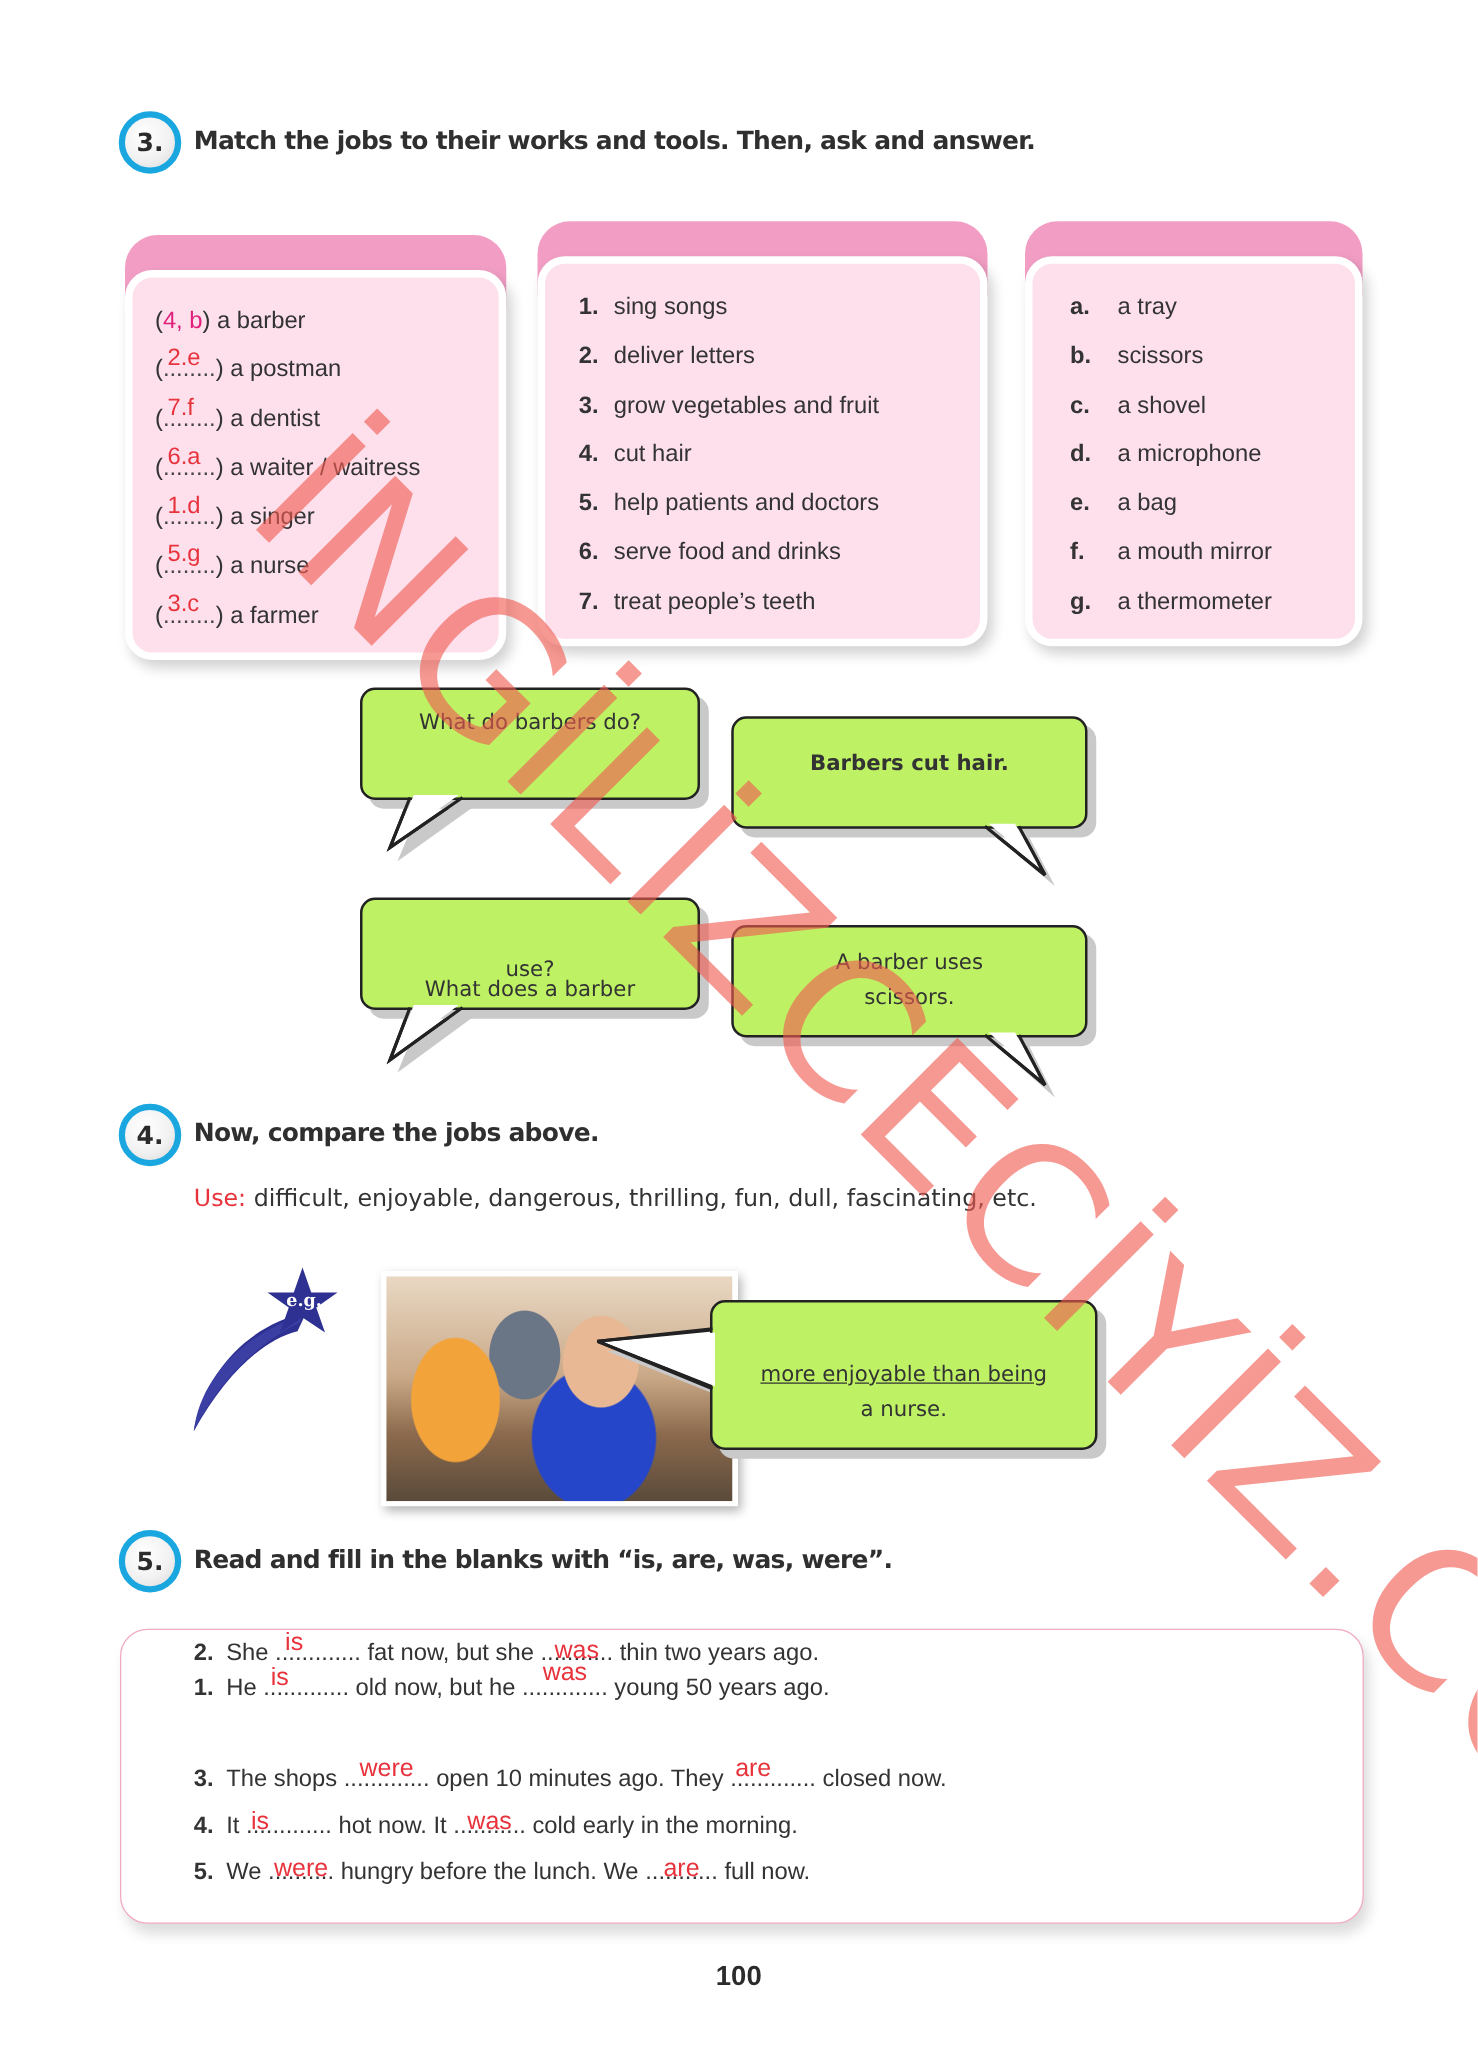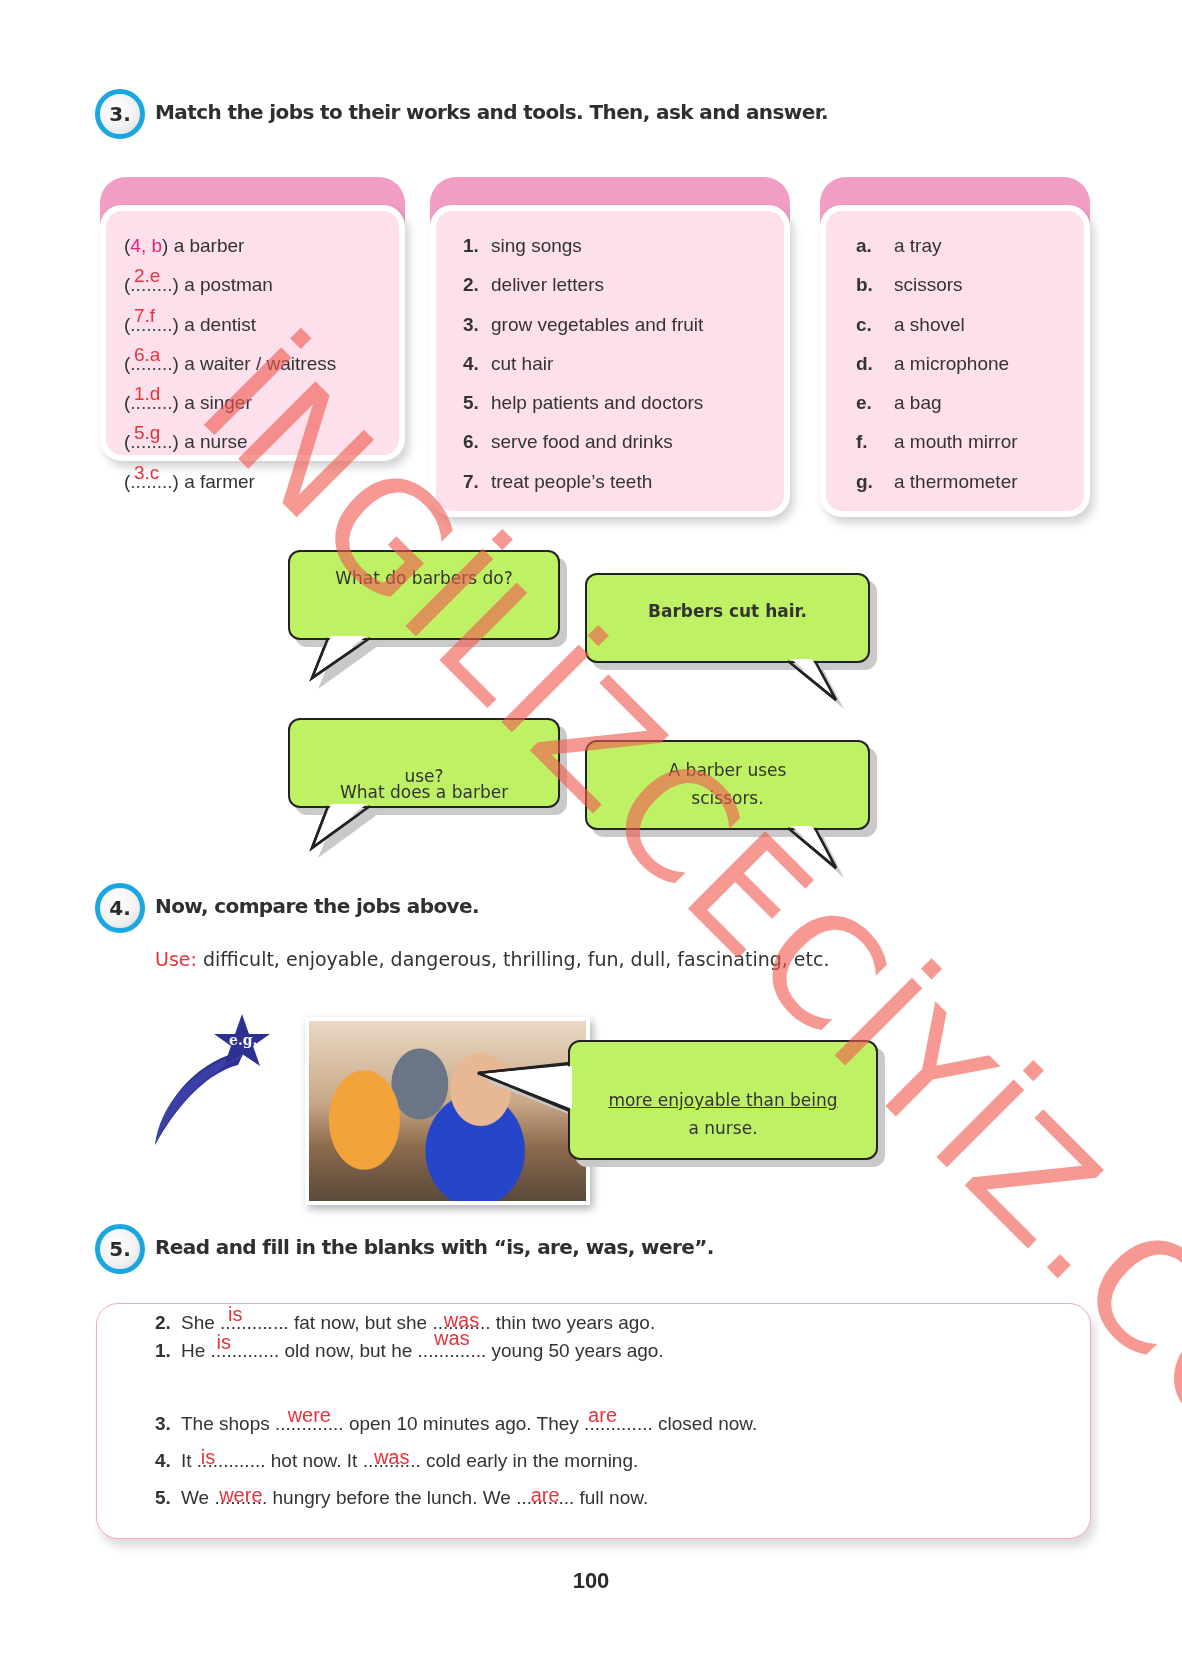--- a/index.html
+++ b/index.html
@@ -86,21 +86,21 @@
   .watermark span { color: rgba(240, 90, 80, 0.62); font-weight: normal; }
 </style>
 </head>
 <body>
 
 <div class="sec-num" style="left:95px;top:89px;">
   <span>3.</span>
 </div>
 <div class="sec-title" style="left:155px;top:100px;">Match the jobs to their works and tools. Then, ask and answer.</div>
 
-<div class="mbox" style="left:100px;top:177px;width:305px;height:284px;">
+<div class="mbox" style="left:100px;top:188px;width:305px;height:340px;">
   <div class="band"></div>
   <div class="inner"></div>
   <ul style="left:24px;">
     <li>
       <span>(<span class="ans-pink">4, b</span>)&nbsp;</span>
       <span>a barber</span>
     </li>
     <li>
       <span class="paren">(<span class="dots">........</span>)<span class="fill">2.e</span></span>&nbsp;
       <span>a postman</span>

